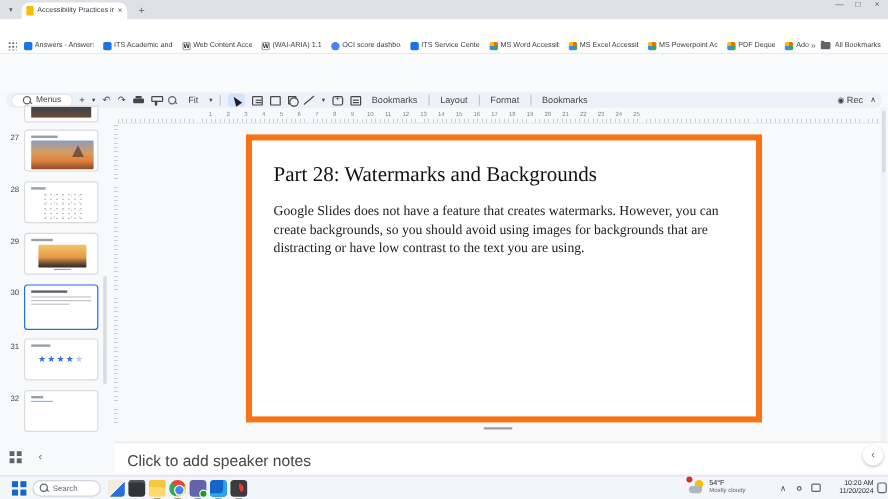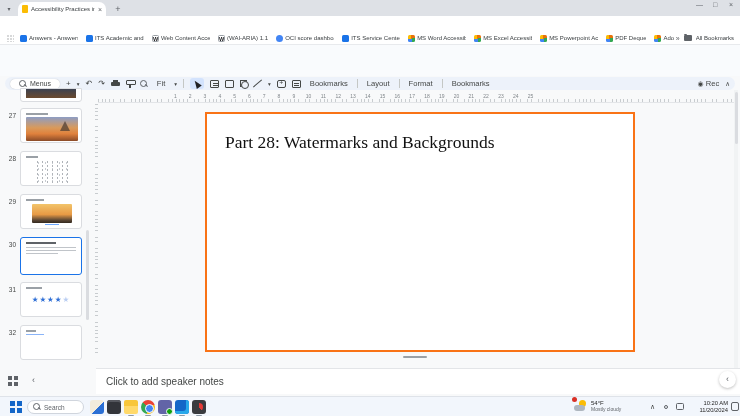--- a/index.html
+++ b/index.html
@@ -132,30 +132,30 @@
 
   
   #h-ruler { left:98px; top:2px; width:640px; height:11px; background:#f8f9fa; border-bottom:1px solid #e3e5e8; position:absolute;
     background-image:repeating-linear-gradient(90deg, #c8cccf 0 0.8px, transparent 0.8px 3.7px); background-size:100% 3px; background-position:0 bottom; background-repeat:no-repeat; }
   #ruler-nums { position:absolute; left:70px; top:1px; display:flex; }
   .ruler-num { width:14.8px; text-align:center; font-size:5px; color:#80868b; }
   #v-ruler { left:90px; top:14px; width:8px; height:250px; position:absolute;
     background-image:repeating-linear-gradient(180deg, #c8cccf 0 0.8px, transparent 0.8px 3.7px); background-size:3px 100%; background-position:right 0; background-repeat:no-repeat; }
 
   
-  #slide { left:205px; top:22px; width:430px; height:240px; background:#fff; border:2px solid #f97316; position:absolute; }
+  #slide { left:205px; top:22px; width:430px; height:240px; background:#fff; border:5px solid #f97316; position:absolute; }
   #slide-title { position:absolute; left:18px; top:18px; font-family:"Liberation Serif", serif; font-size:17.5px; color:#111; }
   #slide-body { position:absolute; left:18px; top:52px; width:392px; font-family:"Liberation Serif", serif; font-size:11.4px; line-height:15.5px; color:#1a1a1a; }
   #notes-handle { left:403px; top:266px; width:24px; height:2px; background:#9aa0a6; border-radius:1px; position:absolute; }
   #main-scrollbar { left:734px; top:0; width:4px; height:278px; background:#f1f3f4; position:absolute; }
   #main-scrollbar .thumb-bar { position:absolute; left:0.5px; top:2px; width:3px; height:52px; background:#dadce0; border-radius:2px; }
 
   
   #notesbar { left:96px; top:368px; width:644px; height:26px; background:#fff; border-top:1px solid #e3e5e8; }
-  #notes-text { position:absolute; left:10px; top:7px; font-size:10px; color:#444746; }
+  #notes-text { position:absolute; left:10px; top:7px; font-size:13px; color:#444746; }
   #panel-toggle { left:719px; top:371px; width:17px; height:17px; border-radius:50%; background:#fff; box-shadow:0 1px 3px rgba(0,0,0,.25); text-align:center; line-height:16px; font-size:9px; color:#5f6368; position:absolute; }
 
   
   #taskbar { left:0; top:396px; width:740px; height:20px; background:#f2f6fc; border-top:1px solid #dfe3e9; }
   .start-ic { left:10px; top:4px; width:12px; height:12px; position:absolute;
     background-image:linear-gradient(#1466c8,#1466c8),linear-gradient(#1466c8,#1466c8),linear-gradient(#1466c8,#1466c8),linear-gradient(#1466c8,#1466c8);
     background-size:5px 5px; background-position:0 0, 6.5px 0, 0 6.5px, 6.5px 6.5px; background-repeat:no-repeat; }
   #tb-search { left:27px; top:3px; width:57px; height:14px; background:#fff; border:1px solid #d0d5dd; border-radius:7px; display:flex; align-items:center; padding:0 5px; gap:3px; position:absolute; }
   #tb-search span { font-size:6.5px; color:#5f6368; }
   .app-ic { width:14px; height:14px; border-radius:3px; position:absolute; top:3px; }
@@ -433,20 +433,21 @@
         <span class="ruler-num">22</span>
         <span class="ruler-num">23</span>
         <span class="ruler-num">24</span>
         <span class="ruler-num">25</span>
       </div>
   </div>
   <div id="v-ruler"></div>
 
   <div id="slide">
     <div id="slide-title">Part 28: Watermarks and Backgrounds</div>
+    <div id="slide-body">Google Slides does not have a feature that creates watermarks. However, you can create backgrounds, so you should avoid using images for backgrounds that are distracting or have low contrast to the text you are using.</div>
   </div>
   <div id="notes-handle"></div>
   <div id="main-scrollbar">
       <div class="thumb-bar"></div>
     </div>
 </div>
 
 <div id="notesbar" class="abs">
   <span id="notes-text">Click to add speaker notes</span>
 </div>

